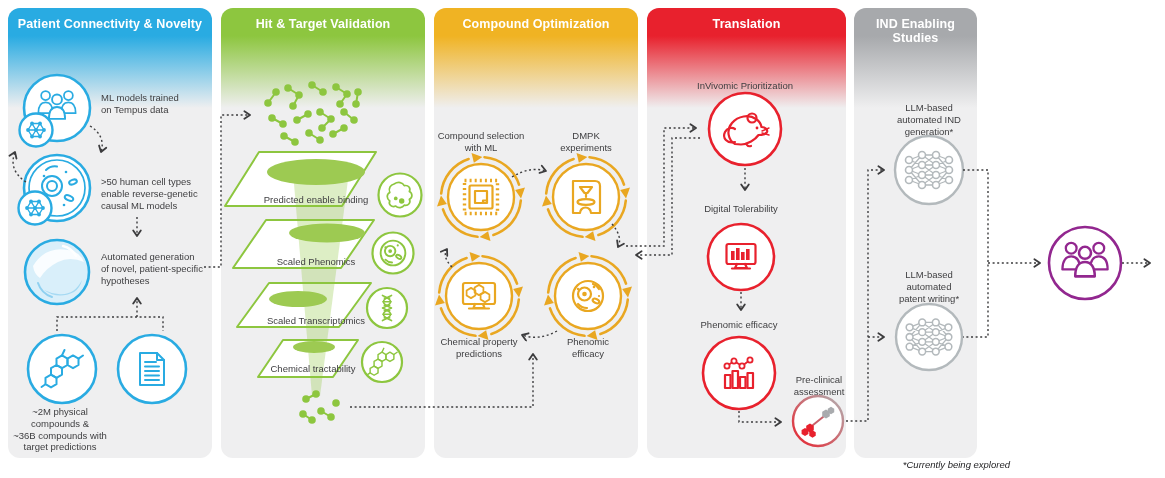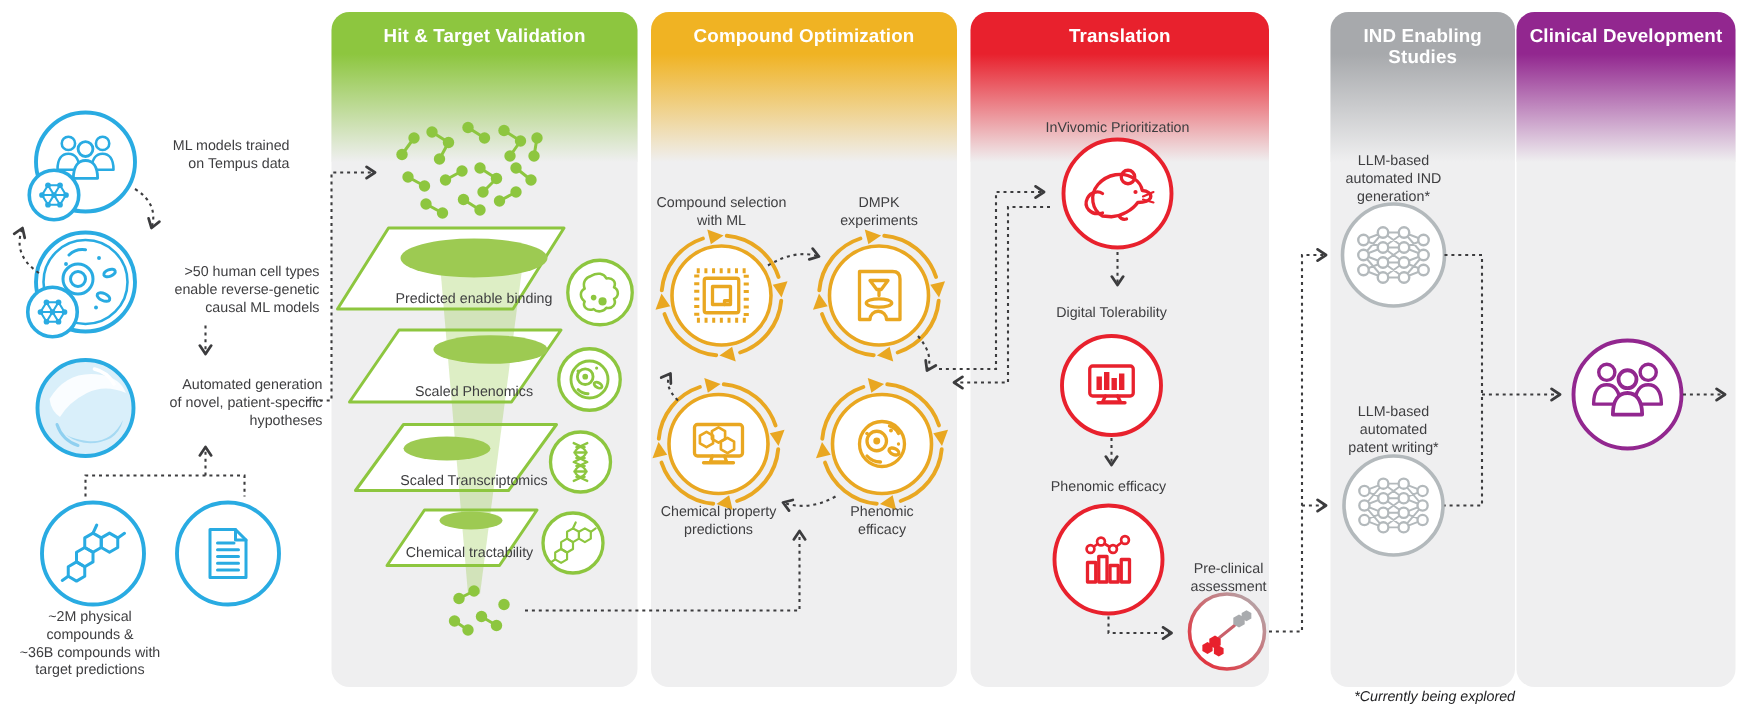--- a/index.html
+++ b/index.html
@@ -4,52 +4,52 @@
 <style>
   html,body{margin:0;padding:0;background:#fff;font-family:"Liberation Sans",sans-serif;}
   .canvas{position:relative;width:1165px;height:478px;background:#fff;overflow:hidden;}
   .col{position:absolute;top:8px;height:450px;background:#EFEFF0;border-radius:12px;z-index:1;}
   .hdr{position:absolute;top:0;left:0;right:0;height:100px;border-radius:12px 12px 0 0;
        background:linear-gradient(180deg,var(--c) 0px,var(--c) 28px,#EFEFF0 100px);}
   .hdr-title{position:relative;text-align:center;padding-top:9px;color:#fff;font-weight:bold;
        font-size:12.5px;letter-spacing:.1px;}
   svg.overlay{position:absolute;left:0;top:0;z-index:2;pointer-events:none;}
   .labels{position:absolute;left:0;top:0;width:100%;height:100%;z-index:3;pointer-events:none;}
-  .labels .l{position:absolute;font-size:9.5px;line-height:1.24;color:#3E3E40;white-space:pre-line;text-align:right;}
+  .labels .l{position:absolute;font-size:9.5px;line-height:1.24;color:#3E3E40;white-space:pre-line;}
   .labels .c{text-align:center;}
   .labels .foot{font-style:italic;color:#1E1E20;font-size:9.5px;text-align:right;}
 </style>
 </head>
 <body>
 
 <div class="canvas">
 
+  <div class="col" style="left: 8px; width: 204px; --c: #29ABE2;">
+    <div class="hdr">
+      <div class="hdr-title">Patient Connectivity &amp; Novelty</div>
+    </div>
+  </div>
   <div class="col" style="left: 221px; width: 204px; --c: #8DC63F;">
     <div class="hdr">
       <div class="hdr-title">Hit &amp; Target Validation</div>
     </div>
   </div>
   <div class="col" style="left: 647px; width: 199px; --c: #E8212D;">
     <div class="hdr">
       <div class="hdr-title">Translation</div>
     </div>
   </div>
   <div class="col" style="left: 434px; width: 204px; --c: #F0B323;">
     <div class="hdr">
       <div class="hdr-title">Compound Optimization</div>
     </div>
   </div>
-  <div class="col" style="left: 887px; width: 123px; --c: #A7A9AC;">
+  <div class="col" style="left: 854px; width: 123px; --c: #A7A9AC;">
     <div class="hdr">
       <div class="hdr-title">IND Enabling Studies</div>
-    </div>
-  </div>
-  <div class="col" style="left: 1011px; width: 146px; --c: #92278F;">
-    <div class="hdr">
-      <div class="hdr-title">Clinical Development</div>
     </div>
   </div>
 
   <svg class="overlay" width="1165" height="478" viewBox="0 0 1165 478">
     <defs>
       <marker id="ah" markerWidth="7" markerHeight="7" refX="5" refY="3.5" orient="auto">
         <path d="M1,0.8 L5,3.5 L1,6.2" fill="none" stroke="#3C3C3E" stroke-width="1.3" stroke-linecap="round" stroke-linejoin="round"></path>
       </marker>
       <linearGradient id="rg" x1="0" y1="1" x2="1" y2="0">
         <stop offset="0" stop-color="#E8212D"></stop>

